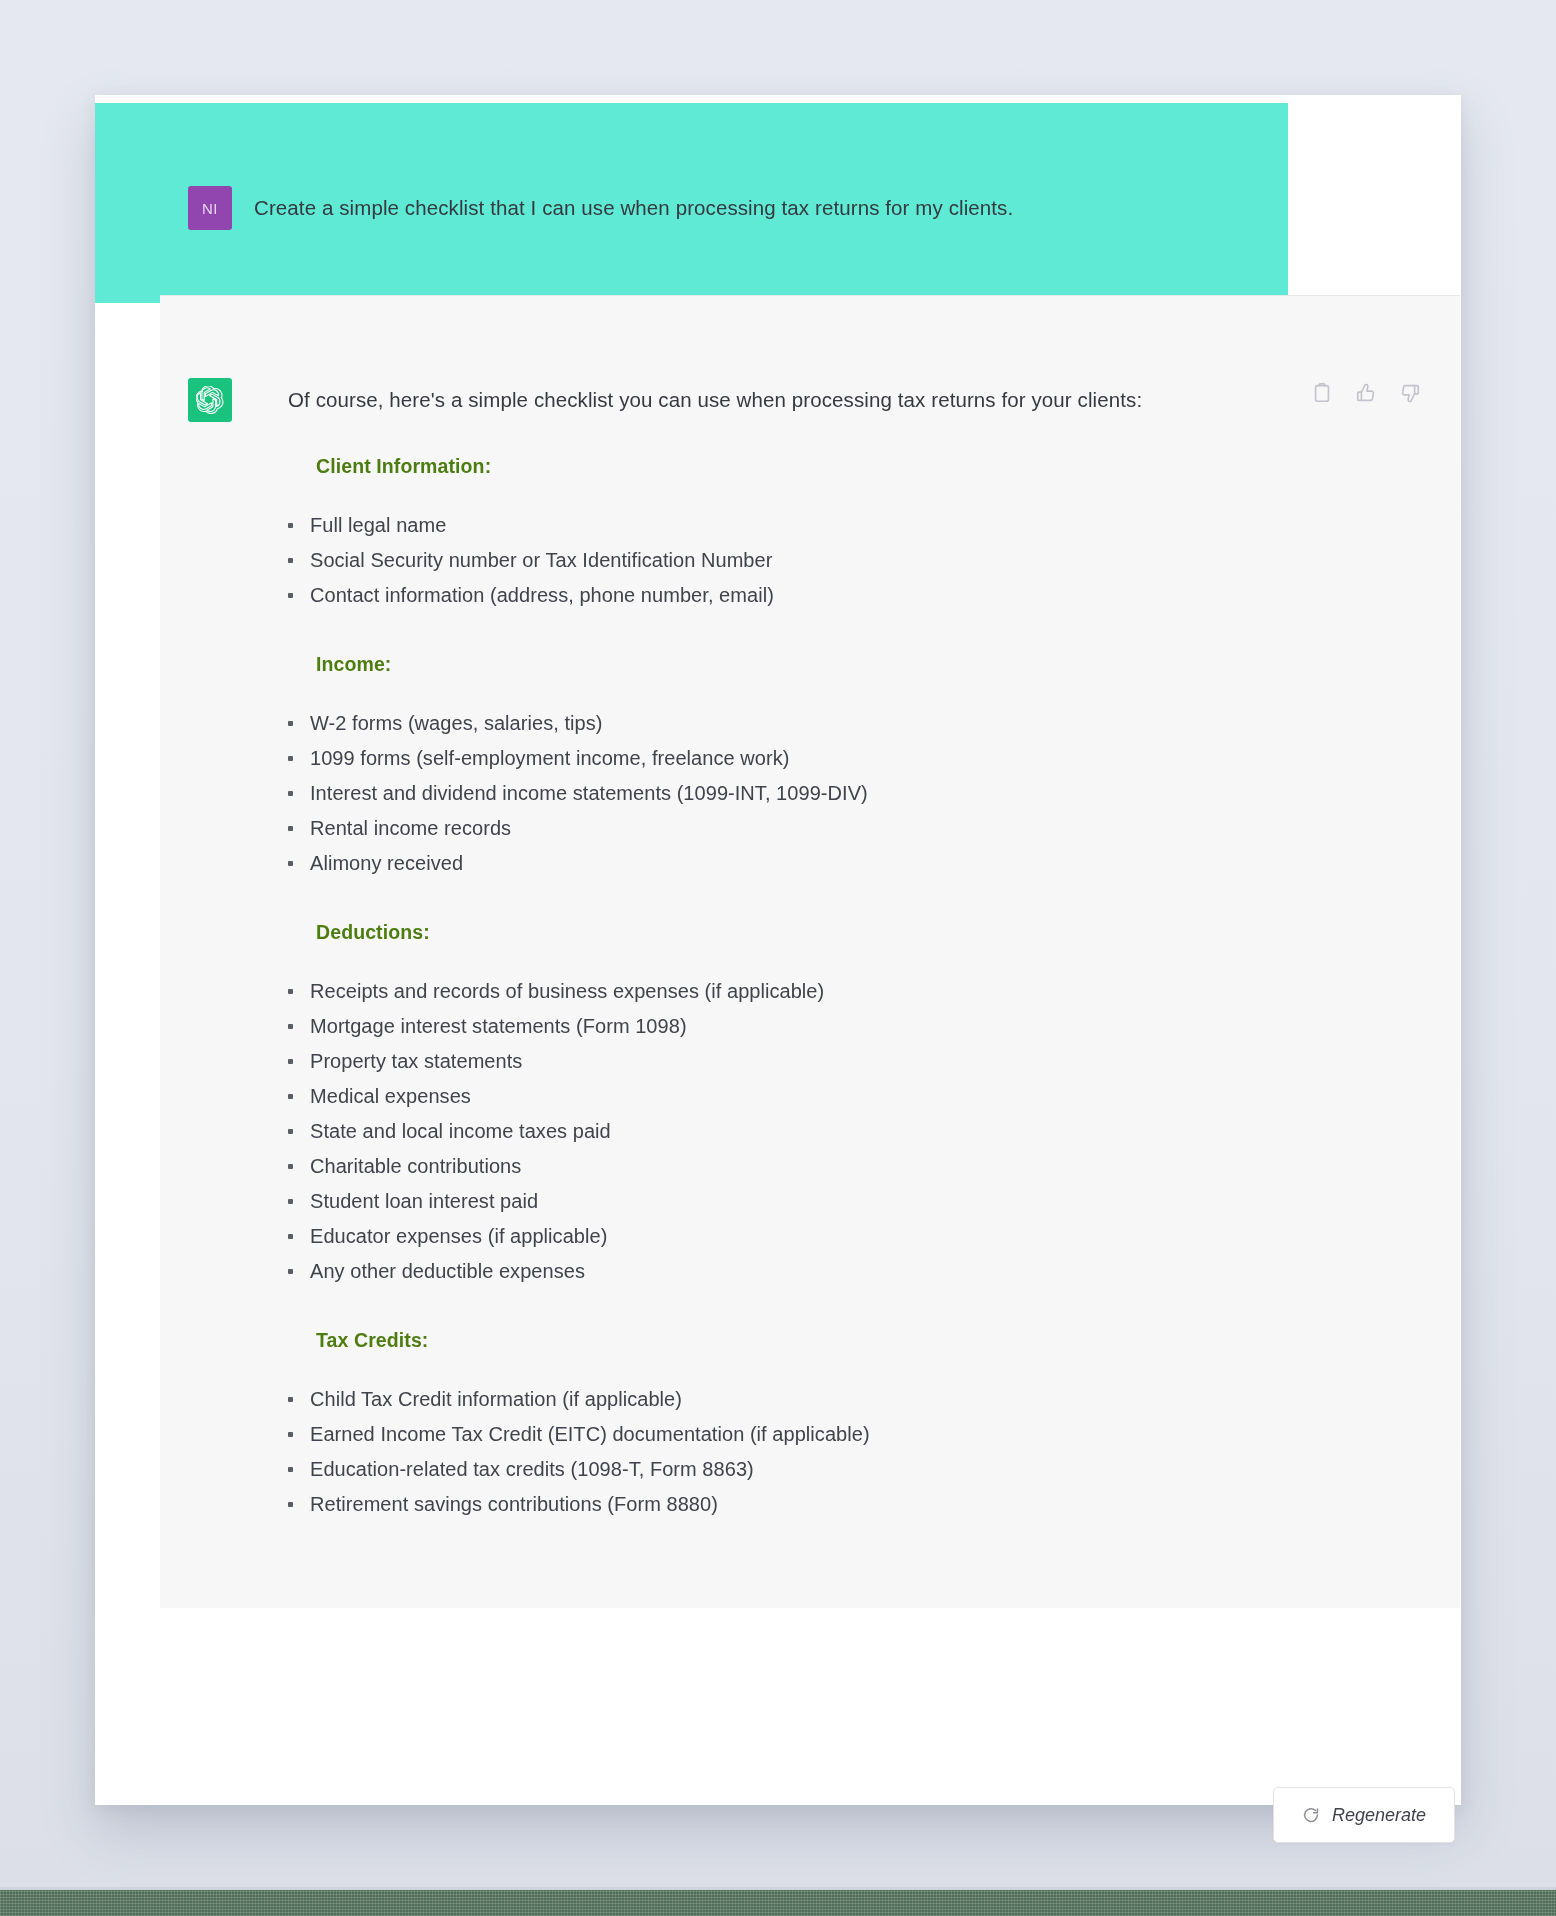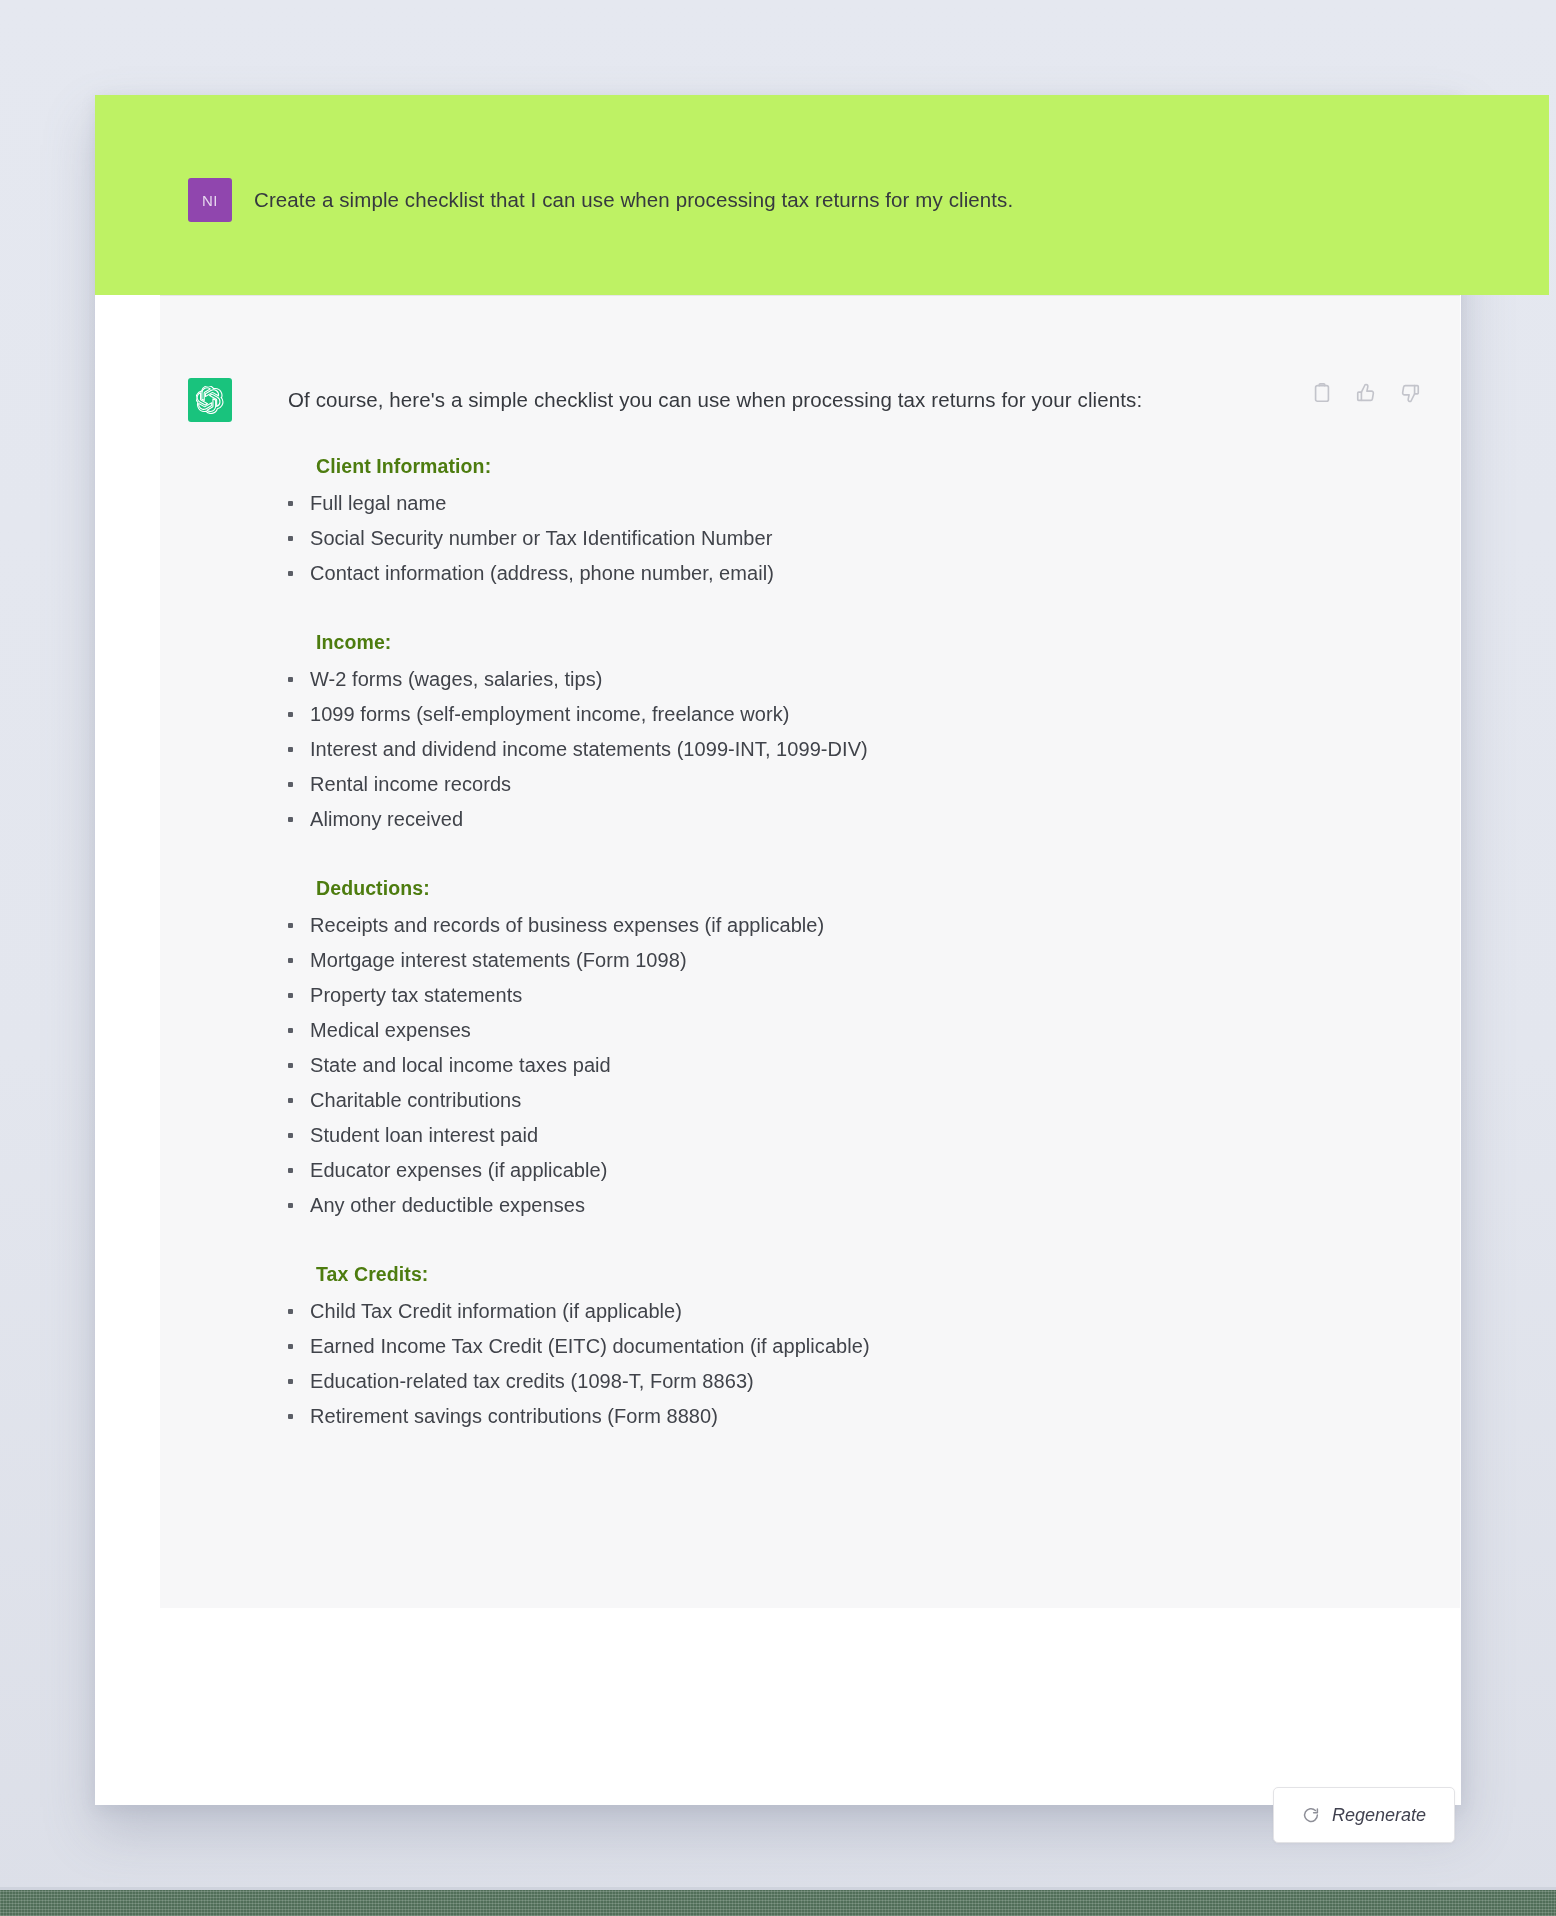--- a/index.html
+++ b/index.html
@@ -32,24 +32,24 @@
     height: 1710px;
     background: #ffffff;
     box-shadow: 0 26px 48px rgba(120,126,150,0.30),
                 0 4px 14px rgba(120,126,150,0.14);
   }
 
   
   .turn-user {
     position: absolute;
     left: 0;
-    top: 0;
-    width: 1454px;
+    top: 8px;
+    width: 1193px;
     height: 200px;
-    background: #bef264;
+    background: #5eead4;
   }
   .turn-user-inner {
     display: flex;
     align-items: flex-start;
     padding: 83px 0 0 93px;
   }
 
   .avatar {
     width: 44px;
     height: 44px;
@@ -118,21 +118,21 @@
     font-weight: 700;
     color: #4d7c0f;
     margin-top: 40px;
     margin-bottom: 0;
     letter-spacing: 0.1px;
     margin-left: 28px;
   }
 
   ul.checklist {
     list-style: none;
-    margin-top: 8px;
+    margin-top: 30px;
   }
   ul.checklist li {
     position: relative;
     font-size: 20px;
     line-height: 35px;
     color: #40434a;
     padding-left: 22px;
     letter-spacing: 0.05px;
   }
   ul.checklist li::before {

